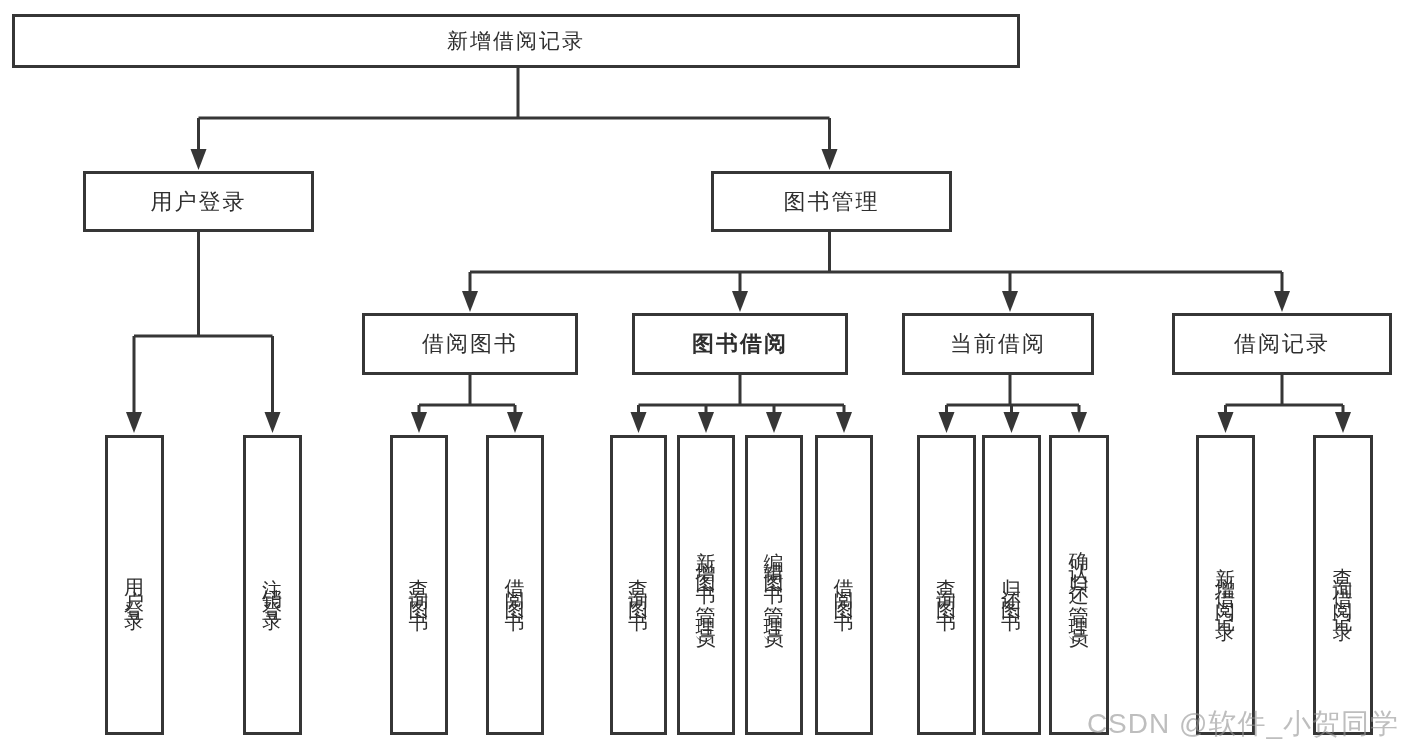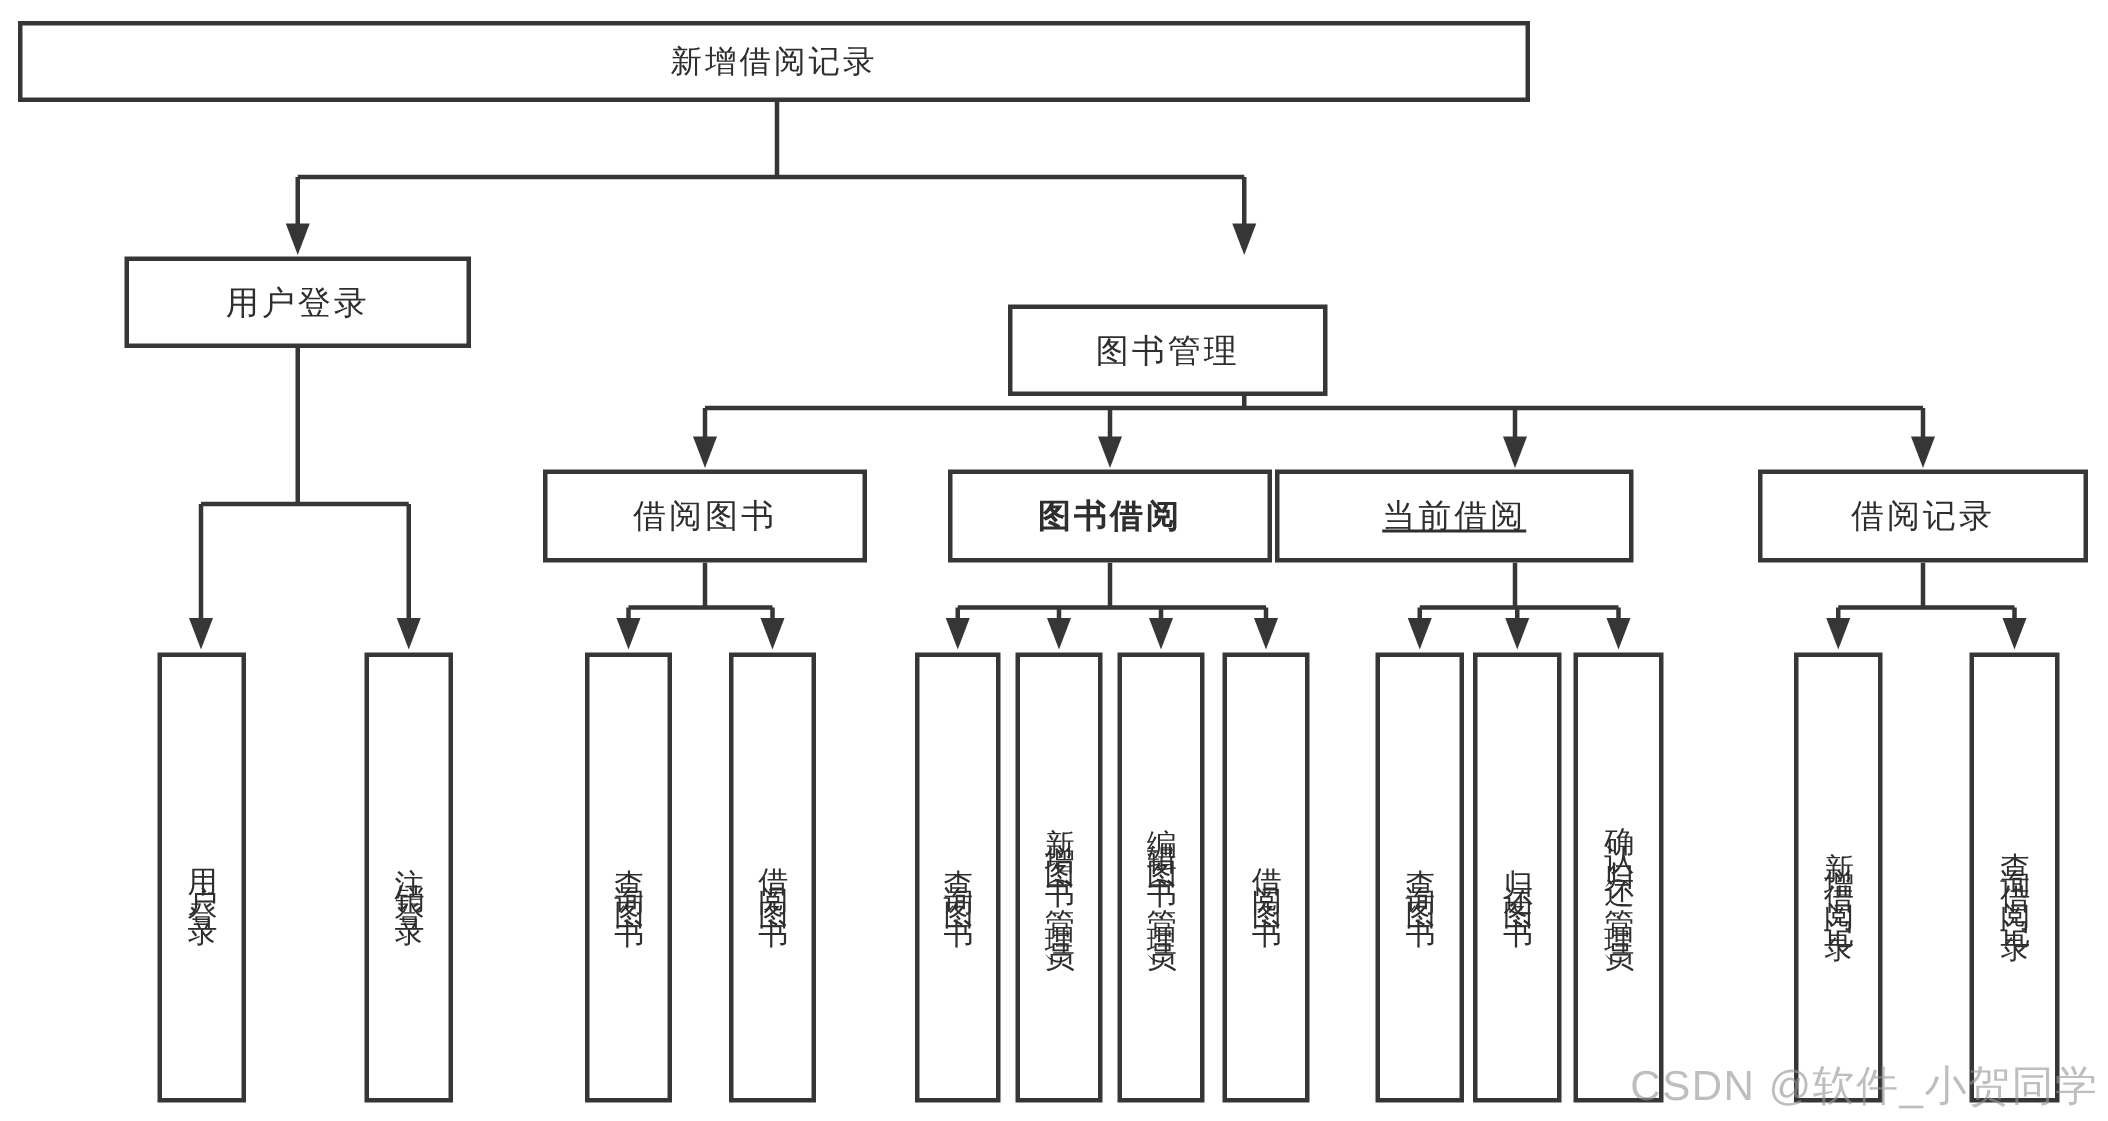--- a/index.html
+++ b/index.html
@@ -95,31 +95,31 @@
     <polygon points="1335,412 1351,412 1343,433"></polygon>
   </svg>
 
   <div class="node rootnode" style="left:12px;top:14px;width:1008px;height:54px;">
     <span>新增借阅记录</span>
   </div>
 
   <div class="node hnode" style="left:83px;top:171px;width:231px;height:61px;">
     <span>用户登录</span>
   </div>
-  <div class="node hnode" style="left:672px;top:171px;width:213px;height:61px;margin-top:32px;">
+  <div class="node hnode" style="left:711px;top:171px;width:241px;height:61px;">
     <span>图书管理</span>
   </div>
 
   <div class="node hnode" style="left:362px;top:313px;width:216px;height:62px;">
     <span>借阅图书</span>
   </div>
   <div class="node hnode" style="left:632px;top:313px;width:216px;height:62px;font-weight:bold;">
     <span>图书借阅</span>
   </div>
-  <div class="node hnode" style="left:850px;top:313px;width:239px;height:62px;text-decoration:underline;">
+  <div class="node hnode" style="left:902px;top:313px;width:192px;height:62px;">
     <span>当前借阅</span>
   </div>
   <div class="node hnode" style="left:1172px;top:313px;width:220px;height:62px;">
     <span>借阅记录</span>
   </div>
 
   <div class="node leaf" style="left:105px;width:59px;">
     <span class="vtext">用户登录</span>
   </div>
   <div class="node leaf" style="left:243px;width:59px;">

